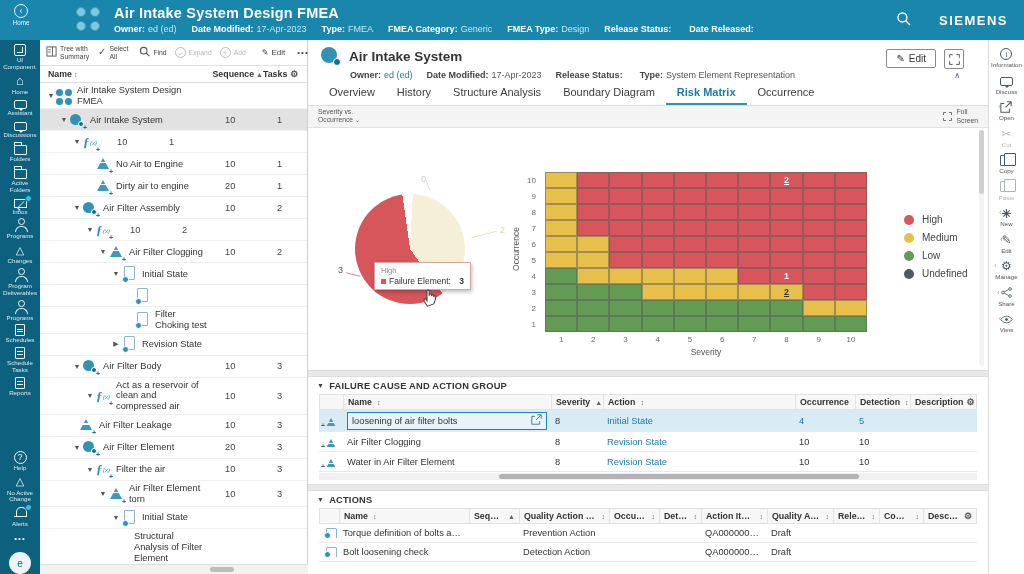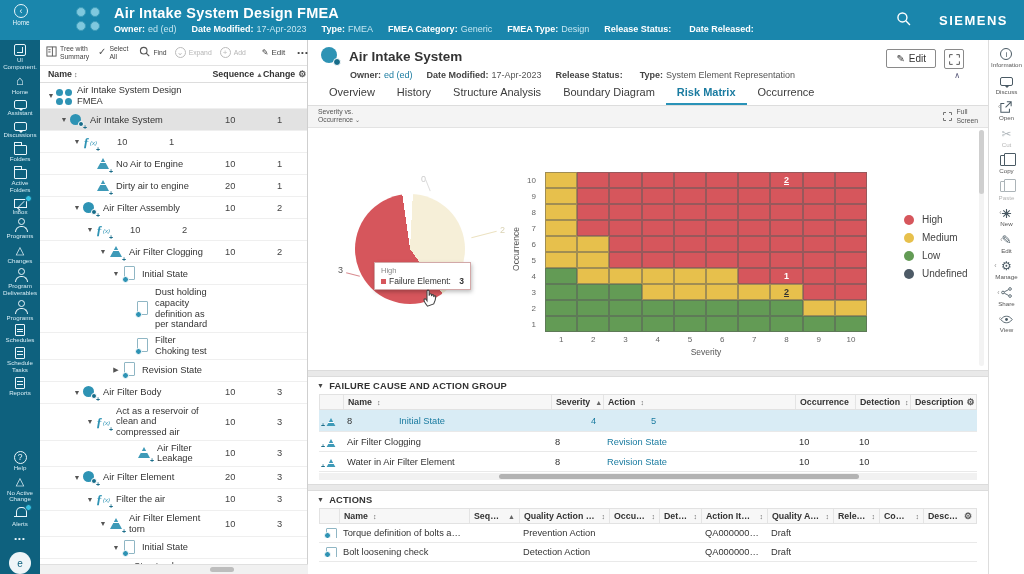--- a/index.html
+++ b/index.html
@@ -328,21 +328,21 @@
       <div class="t-edit">
         <span>✎</span>
         <span>Edit</span>
       </div>
       <div class="t-dots">•••</div>
     </div>
     <div class="t-cols">
       <div class="c-name"><span>Name</span><span class="sorty">↕</span></div>
       <div class="c-seq"><span>Sequence</span><span class="sorty">▲</span></div>
       <div class="c-struct">
-          <span>Change</span>
+          <span>Tasks</span>
           <span class="gear">⚙</span>
         </div>
     </div>
     <div class="t-rows" id="tree-rows">
         <div class="trow2" style="padding-left: 6px;">
           <span class="tcaret">▼</span>
           <span class="ti ti-fmea">
             <i></i>
             <i></i>
             <i></i>
@@ -436,21 +436,20 @@
           <span class="tname">Initial State</span>
           <span class="tseq"></span>
           <span class="tstruct"></span>
         </div>
         <div class="trow2" style="padding-left: 84px;">
           <span class="tcaret"></span>
           <span class="ti ti-doc">
             <i class="p"></i>
             <i class="b"></i>
           </span>
-          <span class="tname">Dust holding capacity definition as per standard</span>
           <span class="tseq"></span>
           <span class="tstruct"></span>
         </div>
         <div class="trow2" style="padding-left: 84px;">
           <span class="tcaret"></span>
           <span class="ti ti-doc">
             <i class="p"></i>
             <i class="b"></i>
           </span>
           <span class="tname">Filter Choking test</span>
@@ -482,21 +481,21 @@
           <span class="tcaret">▼</span>
           <span class="ti ti-function">
             <i class="f">ƒ</i>
             <i class="fx">(x)</i>
             <b class="plus">+</b>
           </span>
           <span class="tname">Act as a reservoir of clean and compressed air</span>
           <span class="tseq">10</span>
           <span class="tstruct">3</span>
         </div>
-        <div class="trow2" style="padding-left: 86px;">
+        <div class="trow2" style="padding-left: 28px;">
           <span class="tcaret"></span>
           <span class="ti ti-failure">
             <i class="t"></i>
             <i class="t2"></i>
             <b class="plus">+</b>
           </span>
           <span class="tname">Air Filter Leakage</span>
           <span class="tseq">10</span>
           <span class="tstruct">3</span>
         </div>
@@ -808,20 +807,29 @@
             <span class="sorty">↕</span>
           </div>
           <div class="hc" style="flex: 1 1 0%;">
             <span>Description</span>
             <span class="gear">⚙</span>
           </div>
         </div>
       <div id="fc-rows">
           <div class="trow sel" style="height: 22px;">
             <div class="tc" style="flex: 0 0 24px;"><span class="ti ti-failure"><i class="t"></i><i class="t2"></i><b class="plus">+</b></span></div>
+            <div class="tc" style="flex: 0 0 208px;">
+              <div class="cell-box">
+                <span>loosening of air filter bolts</span>
+                <span><svg width="11" height="11" viewBox="0 0 14 14" fill="none" stroke="#3c7e96" stroke-width="1.2">
+                    <path d="M5 3H1v10h10V9"></path>
+                    <path d="M8 1h5v5M13 1L6.5 7.5"></path>
+                  </svg></span>
+              </div>
+            </div>
             <div class="tc" style="flex: 0 0 52px;">8</div>
             <div class="tc link" style="flex: 0 0 192px;">Initial State</div>
             <div class="tc teal" style="flex: 0 0 60px;">4</div>
             <div class="tc teal" style="flex: 0 0 55px;">5</div>
             <div class="tc" style="flex: 1 1 0%;"></div>
           </div>
           <div class="trow" style="height: 20px;">
             <div class="tc" style="flex: 0 0 24px;"><span class="ti ti-failure"><i class="t"></i><i class="t2"></i><b class="plus">+</b></span></div>
             <div class="tc" style="flex: 0 0 208px;">Air Filter Clogging</div>
             <div class="tc" style="flex: 0 0 52px;">8</div>

